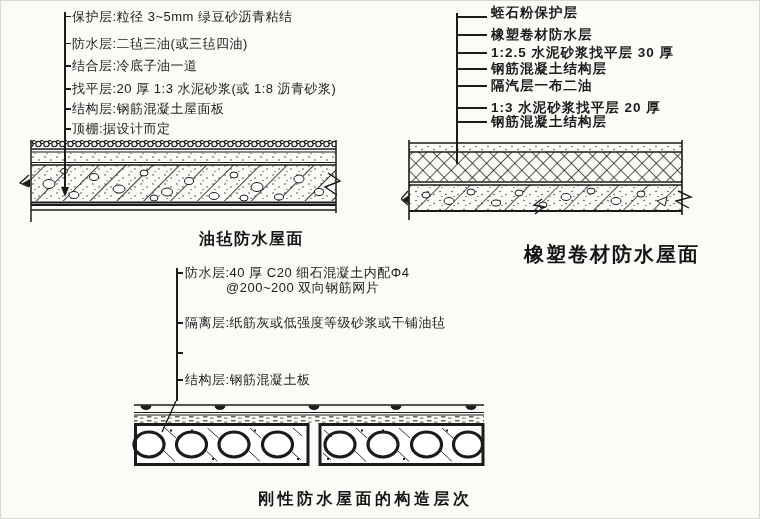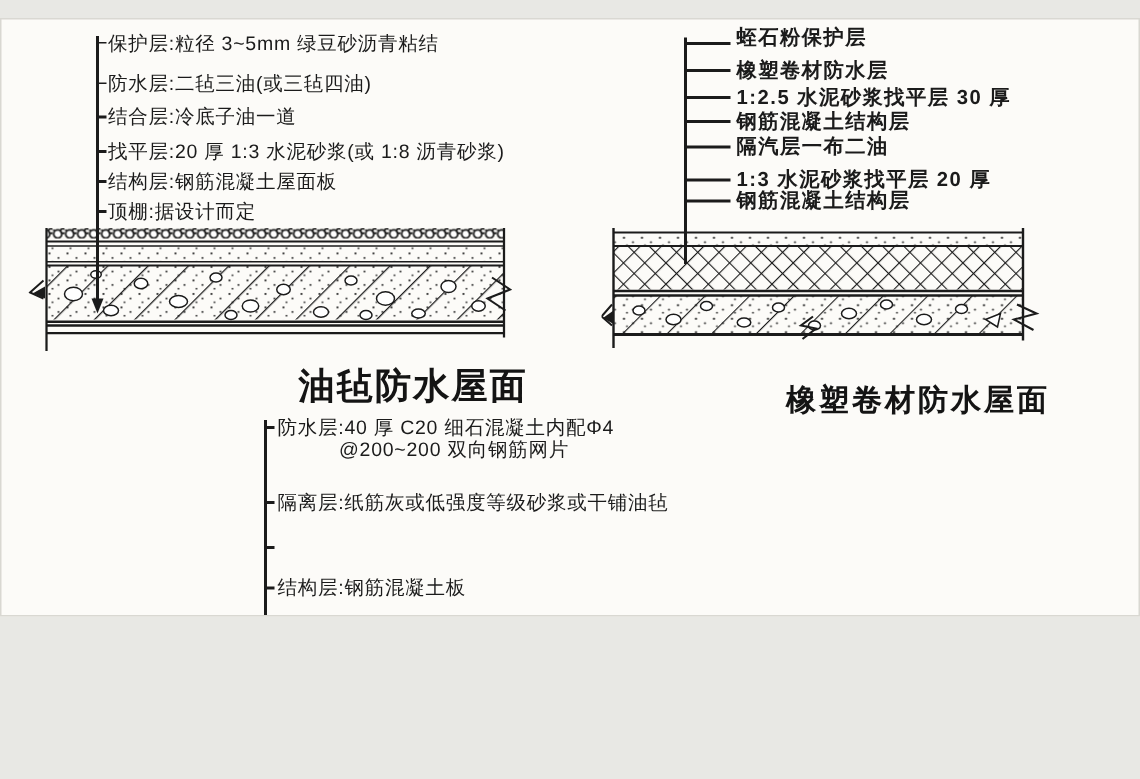--- a/index.html
+++ b/index.html
@@ -1,26 +1,26 @@
 <!DOCTYPE html>
 <html><head>
 <meta charset="utf-8">
 <style>
   html,body{margin:0;padding:0;background:#e8e8e4;}
   .page{
-    position:relative;width:760px;height:399px;margin:12px auto;
+    position:relative;width:760px;height:519px;margin:0 auto;
     background:#fcfbf8;border:1px solid #d9d8d2;box-sizing:border-box;
     font-family:"Liberation Sans",sans-serif;color:#1b1b1b;overflow:hidden;
   }
   .label{position:absolute;font-size:13px;line-height:15px;white-space:nowrap;letter-spacing:.5px;}
   .label-bold{font-weight:bold;font-size:13.5px;letter-spacing:1px;}
   .vline{position:absolute;width:1.5px;background:#1b1b1b;}
   .tick{position:absolute;height:1.5px;background:#1b1b1b;}
   .caption{position:absolute;font-weight:bold;white-space:nowrap;color:#141414;}
-  .caption-a{left:198px;top:228px;font-size:24px;letter-spacing:1.5px;}
+  .caption-a{left:198px;top:228px;font-size:16px;letter-spacing:1.5px;}
   .caption-b{left:523px;top:240px;font-size:20px;letter-spacing:2px;}
   .caption-c{left:257px;top:488px;font-size:16px;letter-spacing:3.5px;}
   .arrow-down{
     position:absolute;width:0;height:0;
     border-left:4.5px solid transparent;border-right:4.5px solid transparent;
     border-top:10px solid #1b1b1b;
   }
   svg{position:absolute;}
 </style>
 </head>
@@ -243,14 +243,15 @@
 
   <div class="vline" style="left:175px;top:267px;height:133px;"></div>
   <div class="tick" style="left:175px;top:271px;width:7px;"></div>
   <div class="tick" style="left:175px;top:321px;width:7px;"></div>
   <div class="tick" style="left:175px;top:351px;width:7px;"></div>
   <div class="tick" style="left:175px;top:378px;width:7px;"></div>
   <div class="label" style="left:184px;top:264px;">防水层:40 厚 C20 细石混凝土内配Φ4</div>
   <div class="label" style="left:225px;top:279px;">@200~200 双向钢筋网片</div>
   <div class="label" style="left:184px;top:314px;">隔离层:纸筋灰或低强度等级砂浆或干铺油毡</div>
   <div class="label" style="left:184px;top:371px;">结构层:钢筋混凝土板</div>
+  <div class="caption caption-c">刚性防水屋面的构造层次</div>
 
 </div>
 
 </body></html>

